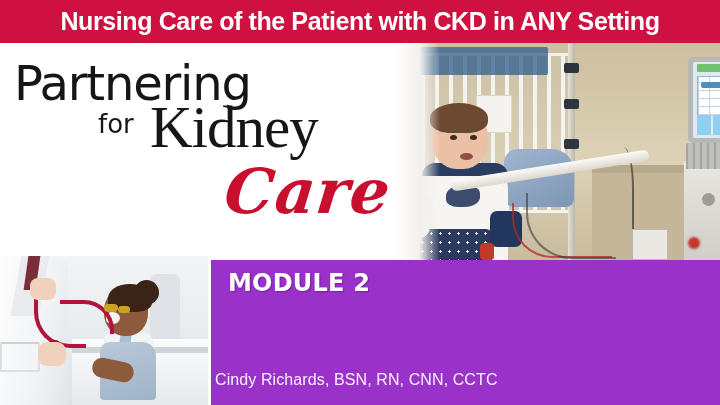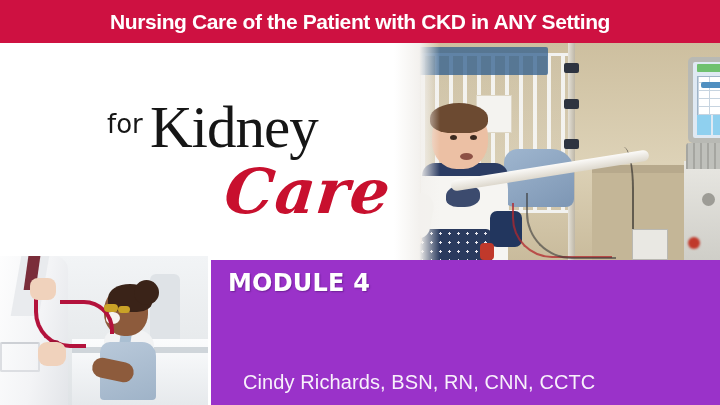--- a/index.html
+++ b/index.html
@@ -27,21 +27,21 @@
     width: 720px; height: 43px;
     background: #ce1141;
     display: flex;
     align-items: center;
     justify-content: center;
   }
   .banner-title {
     color: #ffffff;
     font-family: "Liberation Sans", sans-serif;
     font-weight: bold;
-    font-size: 21px;
+    font-size: 25px;
     letter-spacing: -0.4px;
     white-space: nowrap;
     line-height: 1;
   }
 
   
   .logo {
     position: absolute;
     left: 0; top: 43px;
     width: 400px; height: 215px;
@@ -52,21 +52,21 @@
     left: 14px; top: 16px;
     font-family: "DejaVu Sans", sans-serif;
     font-weight: 400;
     font-size: 48px;
     line-height: 1;
     color: #161616;
     letter-spacing: -1.2px;
   }
   .logo-for {
     position: absolute;
-    left: 107px; top: 68px;
+    left: 98px; top: 68px;
     font-family: "DejaVu Sans", sans-serif;
     font-weight: 400;
     font-size: 26px;
     line-height: 1;
     color: #161616;
   }
   .logo-quality {
     position: absolute;
     left: 150px; top: 55px;
     font-family: "Liberation Serif", serif;
@@ -566,39 +566,40 @@
     color: #ffffff;
     font-family: "DejaVu Sans", sans-serif;
     font-weight: bold;
     font-size: 17.5px;
     line-height: 1.26;
     letter-spacing: -0.1px;
     text-shadow: 1px 1px 1.5px rgba(60,10,90,0.40);
   }
   .panel-presenter {
     position: absolute;
-    left: 32px; top: 112px;
+    left: 4px; top: 112px;
     color: rgba(255,255,255,0.93);
     font-family: "Liberation Sans", sans-serif;
     font-weight: 400;
-    font-size: 20px;
+    font-size: 16px;
     line-height: 1;
     letter-spacing: 0.1px;
   }
 </style>
 </head>
 <body>
 
 <div id="slide">
 
   <div class="banner">
     <div class="banner-title">Nursing Care of the Patient with CKD in ANY Setting</div>
   </div>
 
   <div class="logo">
+    <div class="logo-partnering">Partnering</div>
     <div class="logo-for">for</div>
     <div class="logo-quality">Kidney</div>
     <div class="logo-care">Care</div>
   </div>
 
   <div class="photo-dialysis">
     <div class="pd-wall"></div>
     <div class="pd-ledge"></div>
     <div class="pd-ledge-wall"></div>
     <div class="pd-cord"></div>
@@ -677,17 +678,17 @@
     <div class="pe-steth-1"></div>
     <div class="pe-steth-2"></div>
     <div class="pe-steth-ear"></div>
     <div class="pe-steth-ear2"></div>
     <div class="pe-steth-chest"></div>
     <div class="pe-hand"></div>
     <div class="pe-hand2"></div>
   </div>
 
   <div class="panel">
-    <div class="panel-module">MODULE 4</div>
+    <div class="panel-module">MODULE 2</div>
     <div class="panel-presenter">Cindy Richards, BSN, RN, CNN, CCTC</div>
   </div>
 
 </div>
 
 </body></html>

